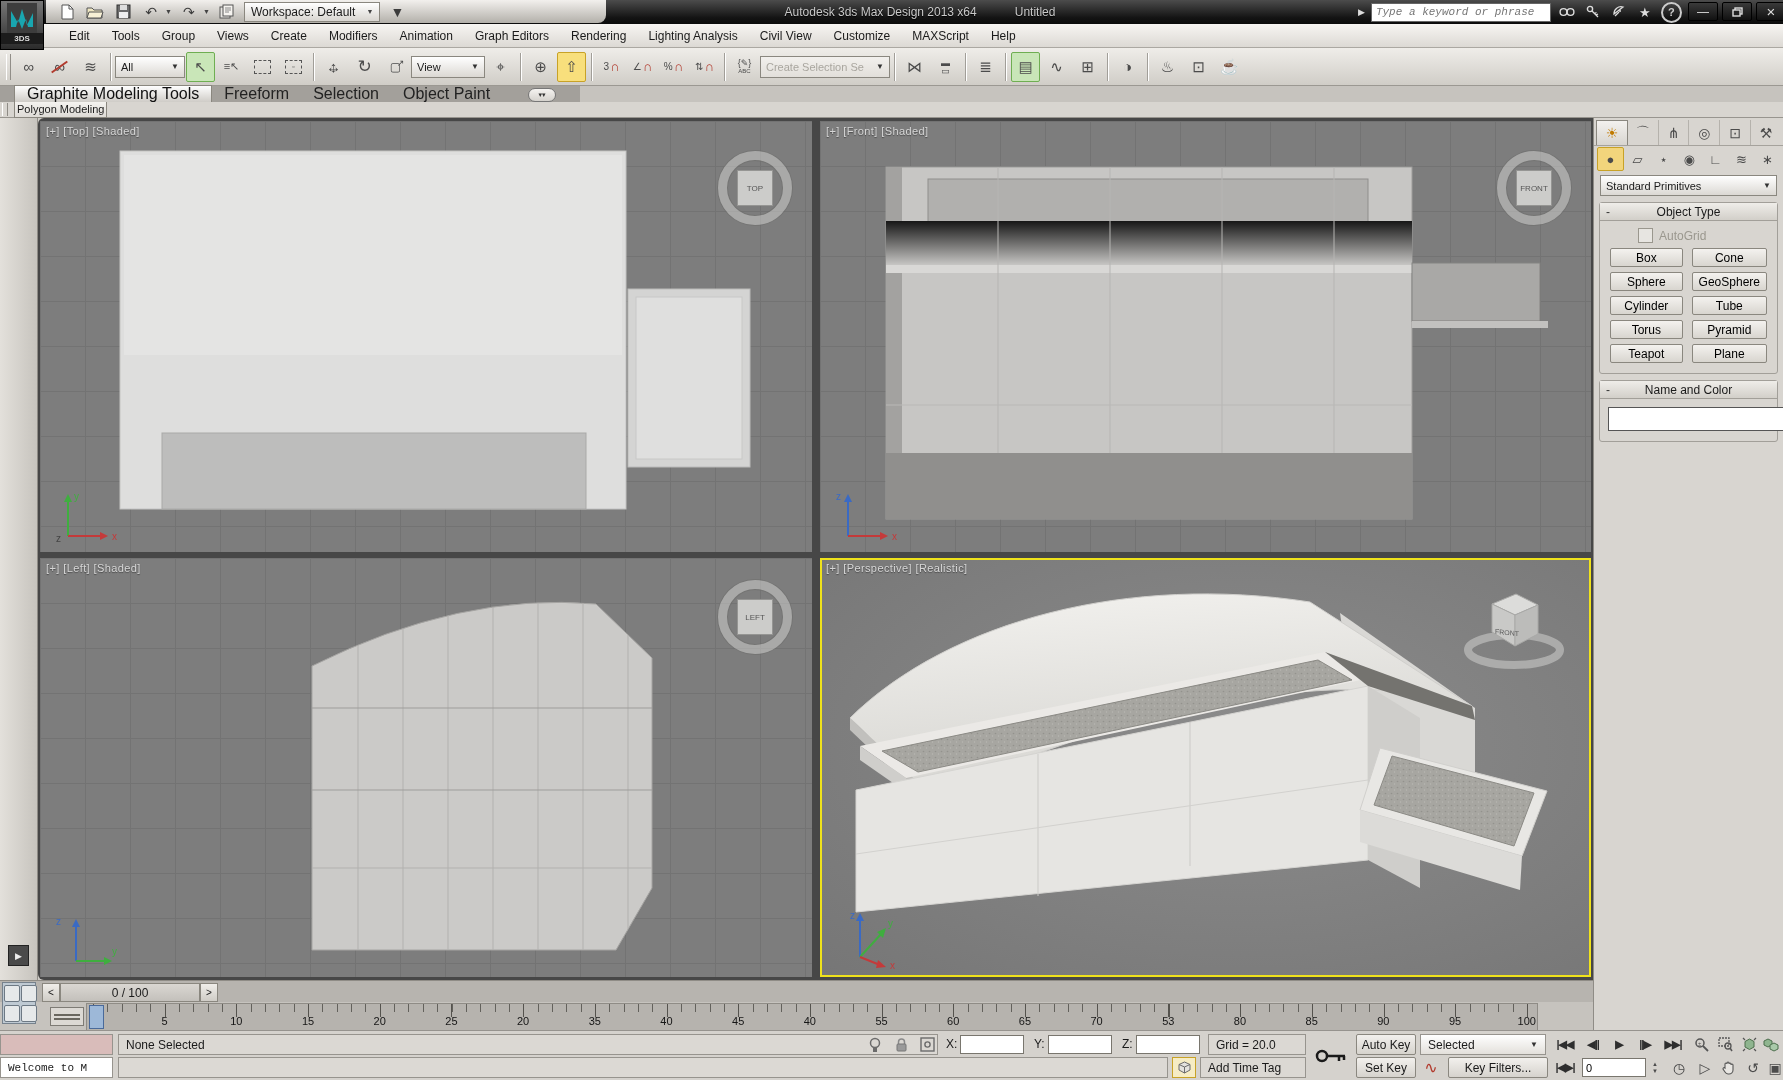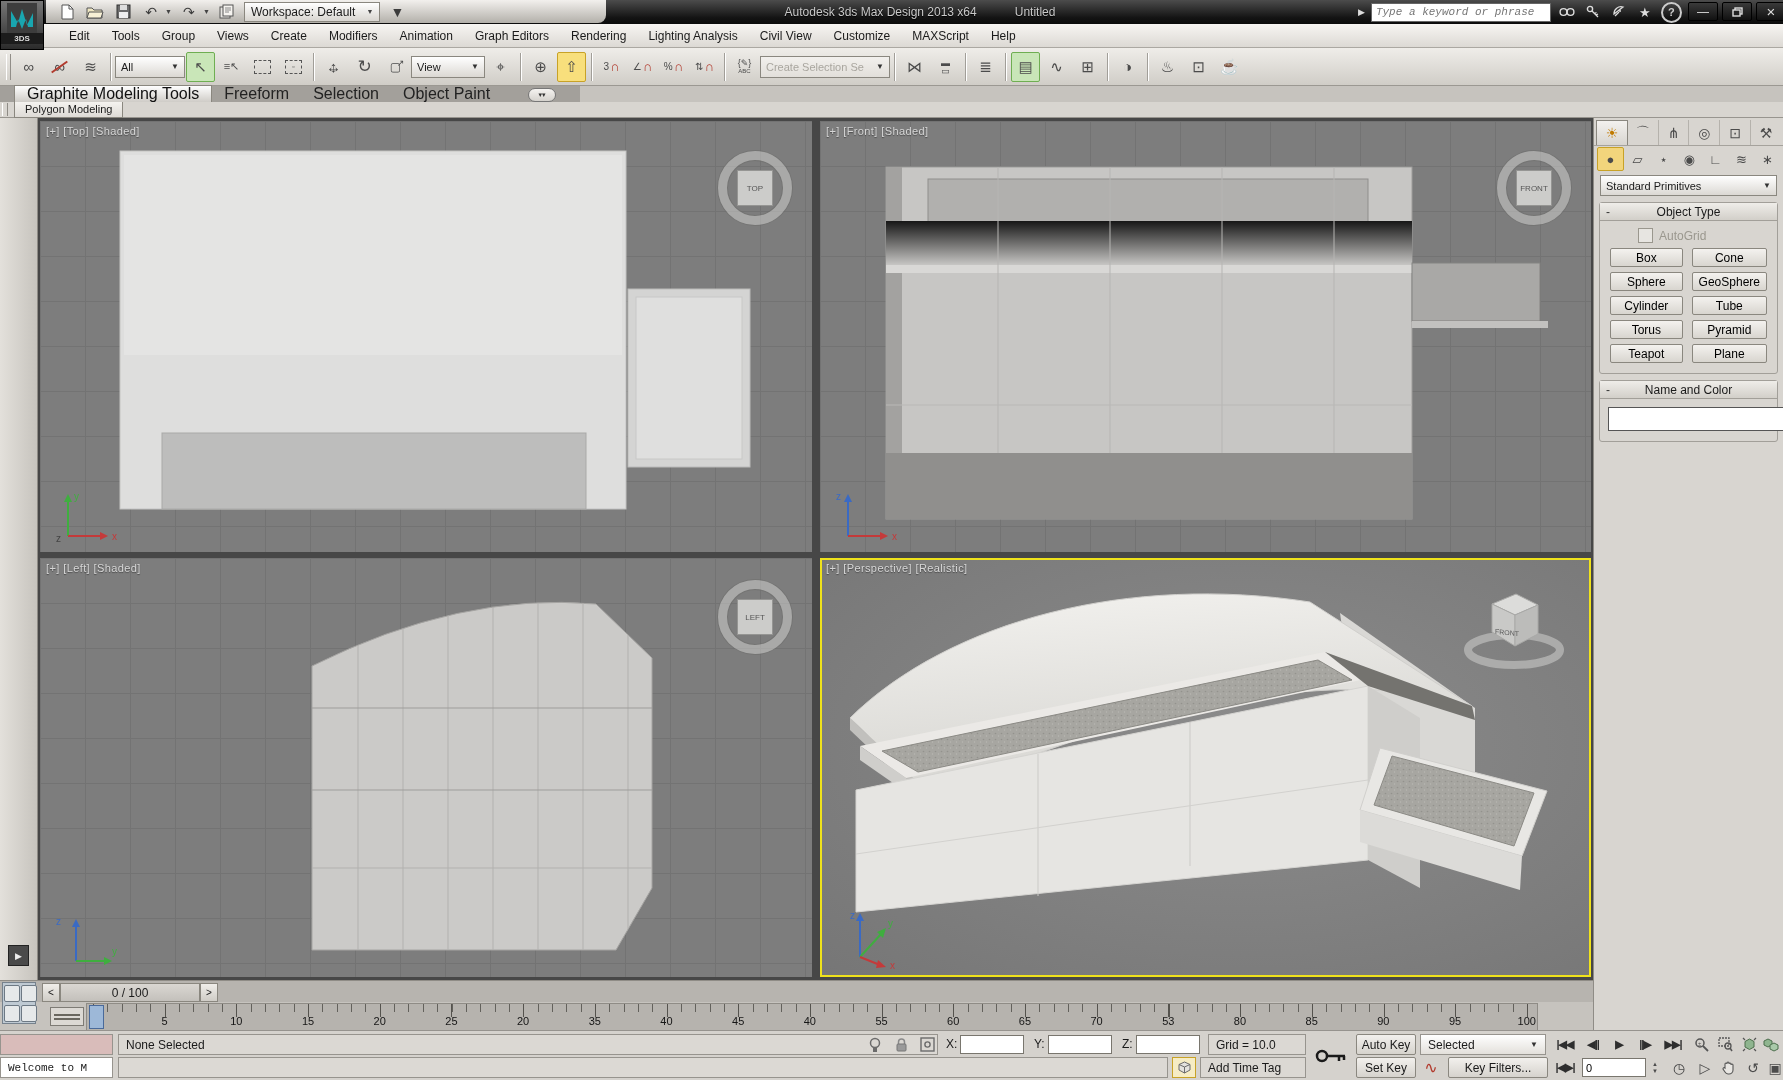--- a/index.html
+++ b/index.html
@@ -57,30 +57,30 @@
   .twoline{display:flex;flex-direction:column;align-items:center;line-height:8px;font-size:9px;}
   
   #ribbonbar{left:0;top:86px;width:1783px;height:16px;background:#c6c3be;}
   #ribbonbar .darkstrip{position:absolute;left:0;top:0;width:580px;height:16px;background:#a3a09b;}
   #ribbon-tabs{position:absolute;left:14px;top:0;height:16px;display:flex;align-items:flex-end;}
   .rtab{padding:0 12px;font-size:16px;line-height:16px;color:#222;}
   .rtab.active{background:linear-gradient(#fefefe,#cfccc7);border:1px solid #8a877f;border-bottom:none;color:#111;}
   #ribbon-dd{position:absolute;left:528px;top:2px;width:26px;height:12px;border:1px solid #777;border-radius:7px;
        background:linear-gradient(#f5f3f0,#d5d2cd);display:flex;align-items:center;justify-content:center;font-size:7px;color:#333;gap:2px;}
   #panelrow{left:0;top:102px;width:1783px;height:16px;background:#d8d5d0;border-bottom:1px solid #98958f;}
-  #polytab{position:absolute;left:14px;top:0;height:15px;padding:0 10px;background:linear-gradient(#f4f2ef,#dedbd6);
+  #polytab{position:absolute;left:14px;top:0;height:15px;padding:0 2px;background:linear-gradient(#f4f2ef,#dedbd6);
        border:1px solid #8a877f;border-top:none;font-size:11px;line-height:15px;}
   .vgrip{position:absolute;left:2px;top:1px;width:4px;height:13px;border-left:1px solid #fff;border-right:1px solid #8e8b85;}
   
   #leftstrip{left:0;top:118px;width:38px;height:862px;background:linear-gradient(90deg,#e3e0db,#c7c4be);
        border-right:1px solid #8f8c86;}
   #strip-arrow{position:absolute;left:8px;bottom:14px;width:19px;height:19px;background:#4a4a4a;color:#eee;
        display:flex;align-items:center;justify-content:center;font-size:9px;border:1px solid #222;}
   
-  #vpzone{left:38px;top:118px;width:1745px;height:862px;background:#474747;}
+  #vpzone{left:38px;top:118px;width:1745px;height:862px;background:#474747;border-radius:6px;}
   .vp{position:absolute;background-color:#7d7d7d;overflow:hidden;}
   .vp.gridbg{background-image:linear-gradient(#737373 1px,transparent 1px),
        linear-gradient(90deg,#737373 1px,transparent 1px);background-size:45px 45px;}
   #vp-top{left:2px;top:3px;width:772px;height:431px;}
   #vp-front{left:782px;top:3px;width:771px;height:431px;}
   #vp-left{left:2px;top:440px;width:772px;height:419px;}
   #vp-persp{left:782px;top:440px;width:771px;height:419px;outline:2px solid #efe21b;outline-offset:-2px;
        background:radial-gradient(ellipse at 55% 45%,#8c8c8c,#767676);}
   .vplabel{position:absolute;left:6px;top:4px;color:#d6d6d6;font-size:11px;letter-spacing:.4px;text-shadow:0 1px 1px #4a4a4a;z-index:5;}
   .vcube{position:absolute;right:20px;top:30px;width:74px;height:74px;z-index:4;}
@@ -591,21 +591,21 @@
           <circle cx="7.5" cy="7.5" r="2.6" fill="none" stroke="#6b6b6b" stroke-width="1.4"></circle>
         </svg>
     </span>
     <span class="lbl" style="left:946px;top:3px">X:</span>
     <input class="tin" style="left: 960px; top: 4px; width: 64px;">
     <span class="lbl" style="left:1034px;top:3px">Y:</span>
     <input class="tin" style="left: 1048px; top: 4px; width: 64px;">
     <span class="lbl" style="left:1122px;top:3px">Z:</span>
     <input class="tin" style="left: 1136px; top: 4px; width: 64px;">
     <div class="sb" style="left:1208px;top:3px;width:98px">
-      <span>Grid = 10.0</span>
+      <span>Grid = 20.0</span>
     </div>
     <span class="icobtn" style="left:1313px;top:4px;width:38px;height:42px">
       <svg width="34" height="22" viewBox="0 0 34 22">
           <circle cx="7" cy="11" r="5" fill="none" stroke="#1a1a1a" stroke-width="2.5"></circle>
           <path d="M12 11 h18 M24 11 v5 M29 11 v4" stroke="#1a1a1a" stroke-width="2.5" fill="none"></path>
         </svg>
     </span>
     <span class="sbtn" style="left:1356px;top:3px;width:60px">Auto Key</span>
     <span class="sb" style="left:1420px;top:3px;width:126px;background:linear-gradient(#fff,#e3e0db)">
       <span>Selected</span>

